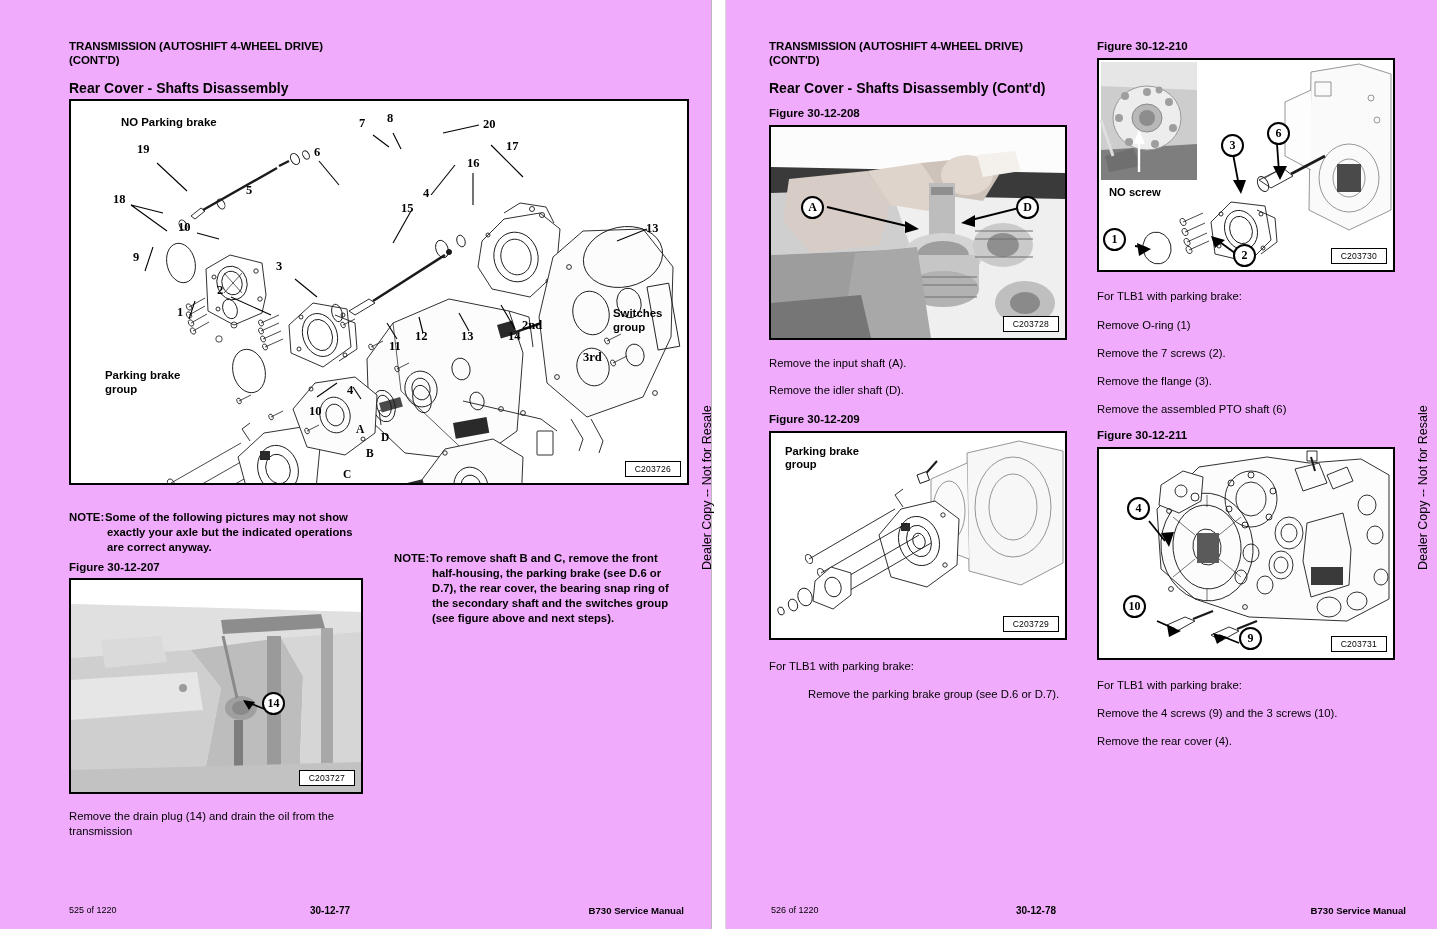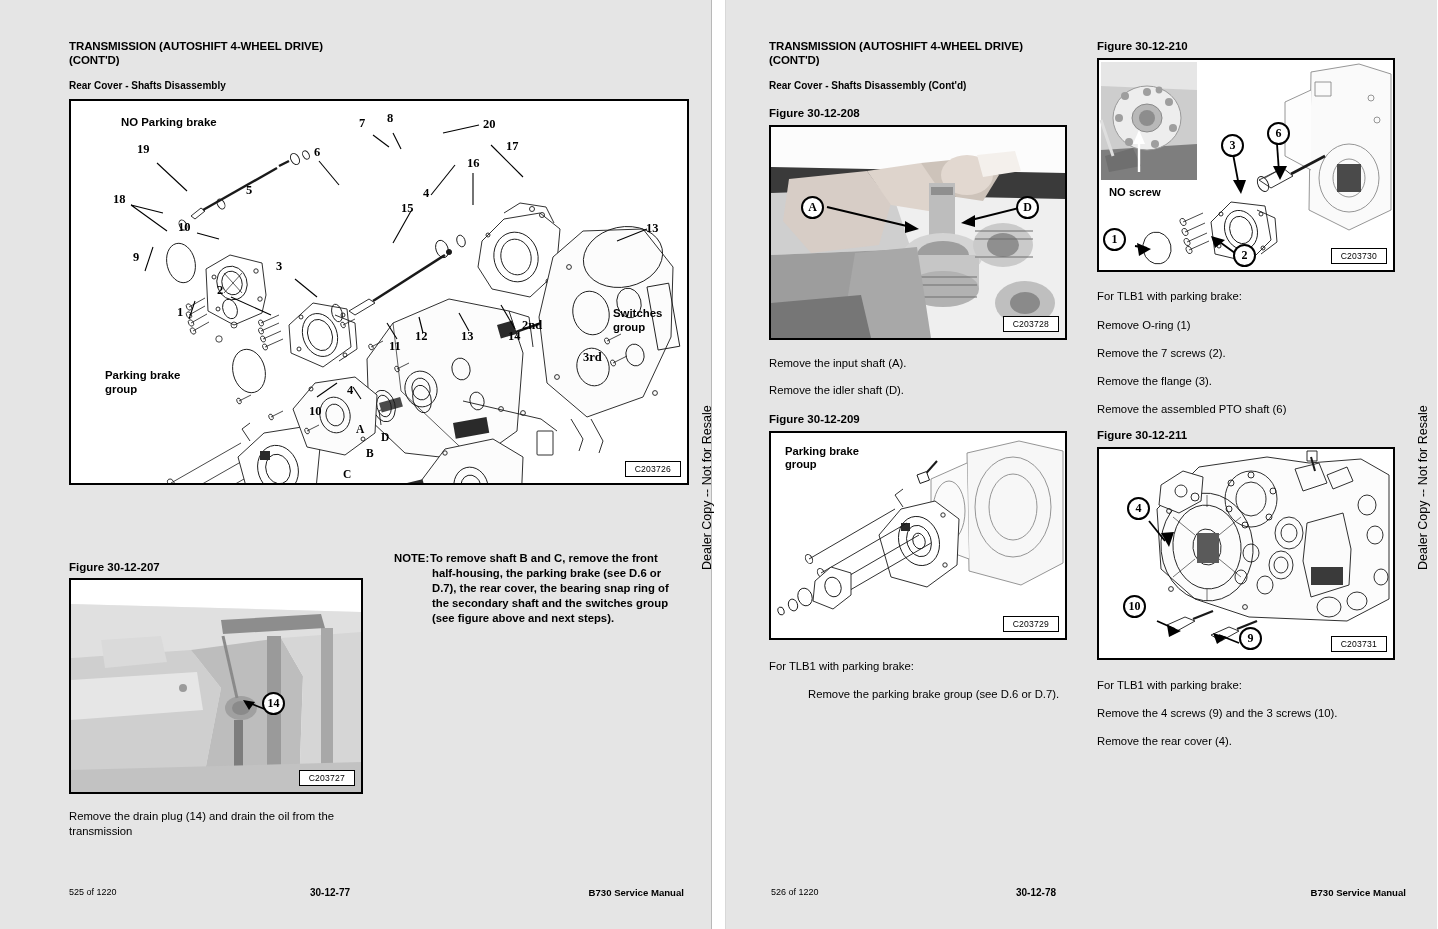--- a/index.html
+++ b/index.html
@@ -5,34 +5,34 @@
   * { box-sizing: border-box; }
   html, body { margin:0; padding:0; }
   body {
     width:1438px; height:929px;
     background:#ffffff;
     font-family:"Liberation Sans", sans-serif;
     color:#000;
     overflow:hidden;
   }
   .spread { position:relative; width:1438px; height:929px; display:flex; }
-  .page { position:relative; background:#e5e5e5; height:929px; }
+  .page { position:relative; background:#f0abfc; height:929px; }
   .page-left { width:712px; border-right:1px solid #b8b8b8; }
   .page-gutter { width:14px; background:#fff; border-right:1px solid #d8d8d8; }
   .page-right { width:711px; }
 
   .sheet { position:absolute; inset:0; }
 
   h1.doc-title {
     position:absolute;
     font-size:11.5px; font-weight:bold; line-height:1.18;
     margin:0; letter-spacing:-0.1px;
   }
   .sec-title {
-    position:absolute; font-size:10px; font-weight:bold; margin:0;
+    position:absolute; font-size:14px; font-weight:bold; margin:0;
   }
   .fig-label {
     position:absolute; font-size:11.5px; font-weight:bold;
   }
   .body-text {
     position:absolute; font-size:11.3px; line-height:1.35; text-align:justify;
   }
   .note-block { position:absolute; font-size:11.3px; line-height:1.33; font-weight:bold; }
   .note-hang { display:block; padding-left:38px; text-align:justify; }
 
@@ -54,21 +54,21 @@
   .grp-label { position:absolute; font-size:11.4px; font-weight:bold; line-height:1.2; }
 
   
   .circ {
     position:absolute; width:23px; height:23px; border:2px solid #000; border-radius:50%;
     background:#fff; display:flex; align-items:center; justify-content:center;
     font-size:12px; font-weight:bold; font-family:"Liberation Serif", serif;
   }
 
   
-  .footer { position:absolute; bottom:26px; left:0; right:0; height:16px; }
+  .footer { position:absolute; bottom:8px; left:0; right:0; height:16px; }
   .f-left { position:absolute; left:69px; font-size:9px; }
   .f-mid  { position:absolute; left:0; right:0; text-align:center; font-size:10px; font-weight:bold; }
   .f-right{ position:absolute; right:27px; font-size:9.6px; font-weight:bold; }
   .page-left .f-right { right:27px; }
 
   
   .watermark {
     position:absolute; font-size:12.5px; white-space:nowrap;
     transform:rotate(-90deg); transform-origin:left top;
     color:#000;
@@ -343,20 +343,25 @@
 
         <div class="cl" style="left:285px; top:322px;">A</div>
         <div class="cl" style="left:310px; top:330px;">D</div>
         <div class="cl" style="left:295px; top:346px;">B</div>
         <div class="cl" style="left:272px; top:367px;">C</div>
         <div class="cl" style="left:292px; top:380px;">E</div>
 
         <div class="code-tag" style="right:6px; bottom:6px;">C203726</div>
       </div>
 
+      <div class="note-block" style="left:69px; top:510px; width:305px;">
+        <div><span style="display:inline-block;width:36px;">NOTE:</span><span>Some of the following pictures may not show</span></div>
+        <div class="note-hang"><span>exactly your axle but the indicated operations</span></div>
+        <div class="note-hang"><span>are correct anyway.</span></div>
+      </div>
 
 
       <div class="note-block" style="left:394px; top:551px; width:296px;">
         <div><span style="display:inline-block;width:36px;">NOTE:</span><span>To remove shaft B and C, remove the front</span></div>
         <div class="note-hang"><span>half-housing, the parking brake (see D.6 or</span></div>
         <div class="note-hang"><span>D.7), the rear cover, the bearing snap ring of</span></div>
         <div class="note-hang"><span>the secondary shaft and the switches group</span></div>
         <div class="note-hang"><span>(see figure above and next steps).</span></div>
       </div>
 

